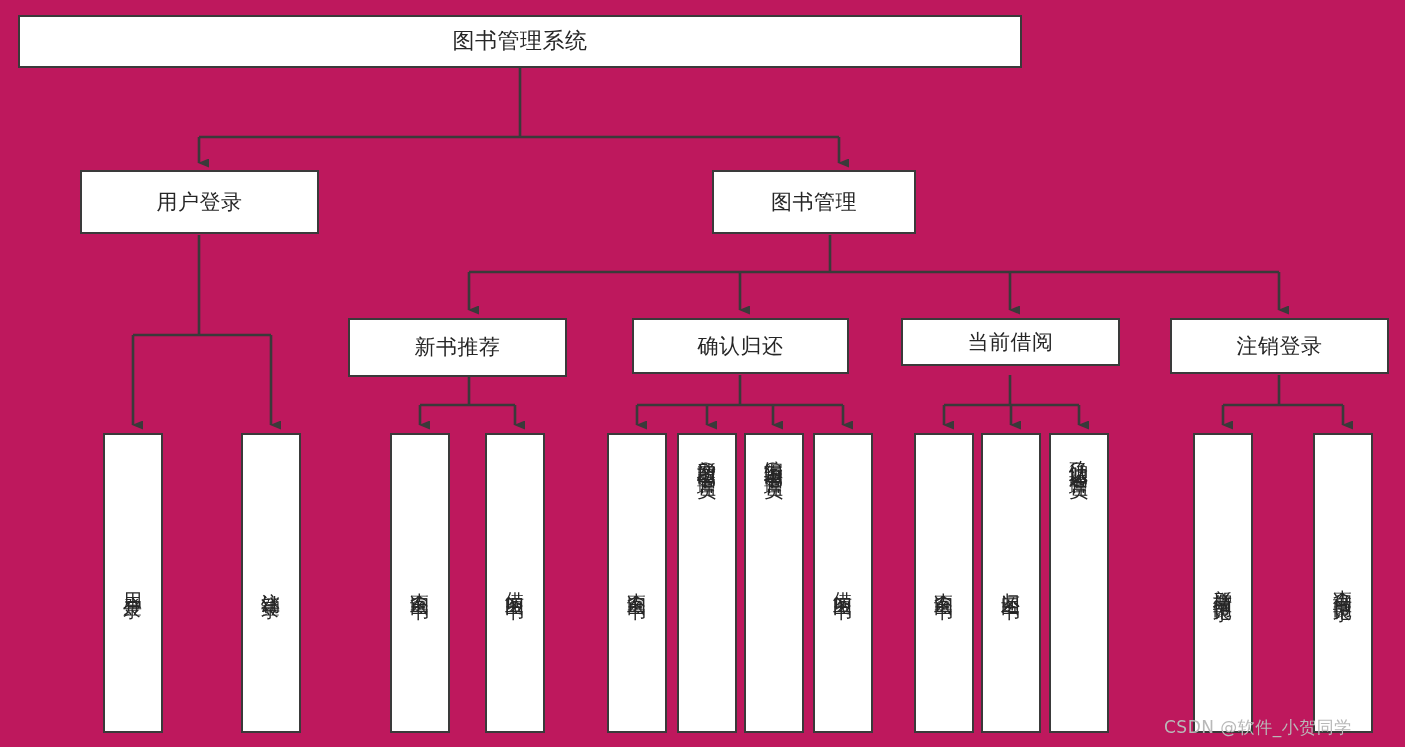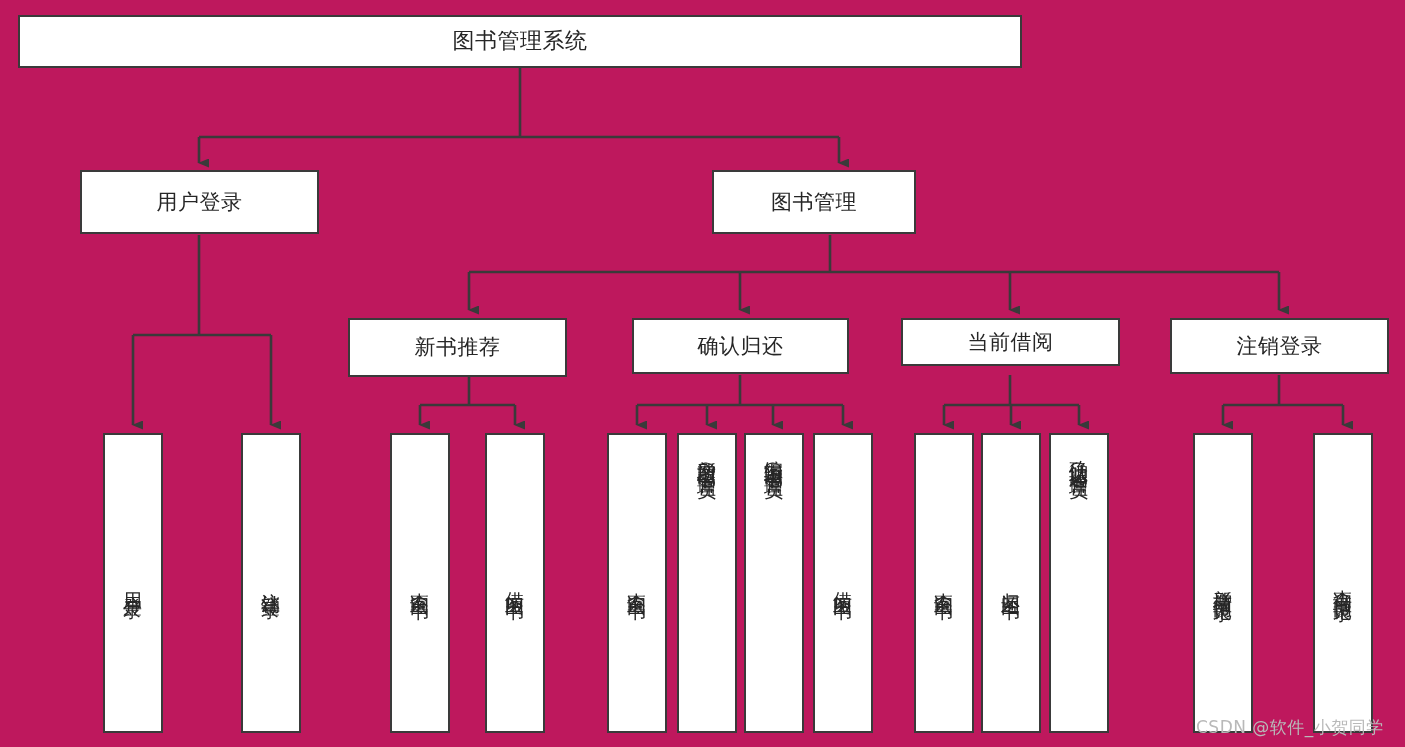--- a/index.html
+++ b/index.html
@@ -207,15 +207,15 @@
   </div>
 
   <div class="node vert centered" style="left:1193px; top:433px; width:60px; height:300px;">
     <span class="node-label">新增借阅记录</span>
   </div>
 
   <div class="node vert centered" style="left:1313px; top:433px; width:60px; height:300px;">
     <span class="node-label">查询借阅记录</span>
   </div>
 
-  <div class="watermark" style="left:1196px; top:716px;text-align:center;">CSDN @软件_小贺同学</div>
+  <div class="watermark" style="left:1164px; top:716px;text-align:center;">CSDN @软件_小贺同学</div>
 
 </div>
 
 </body></html>

